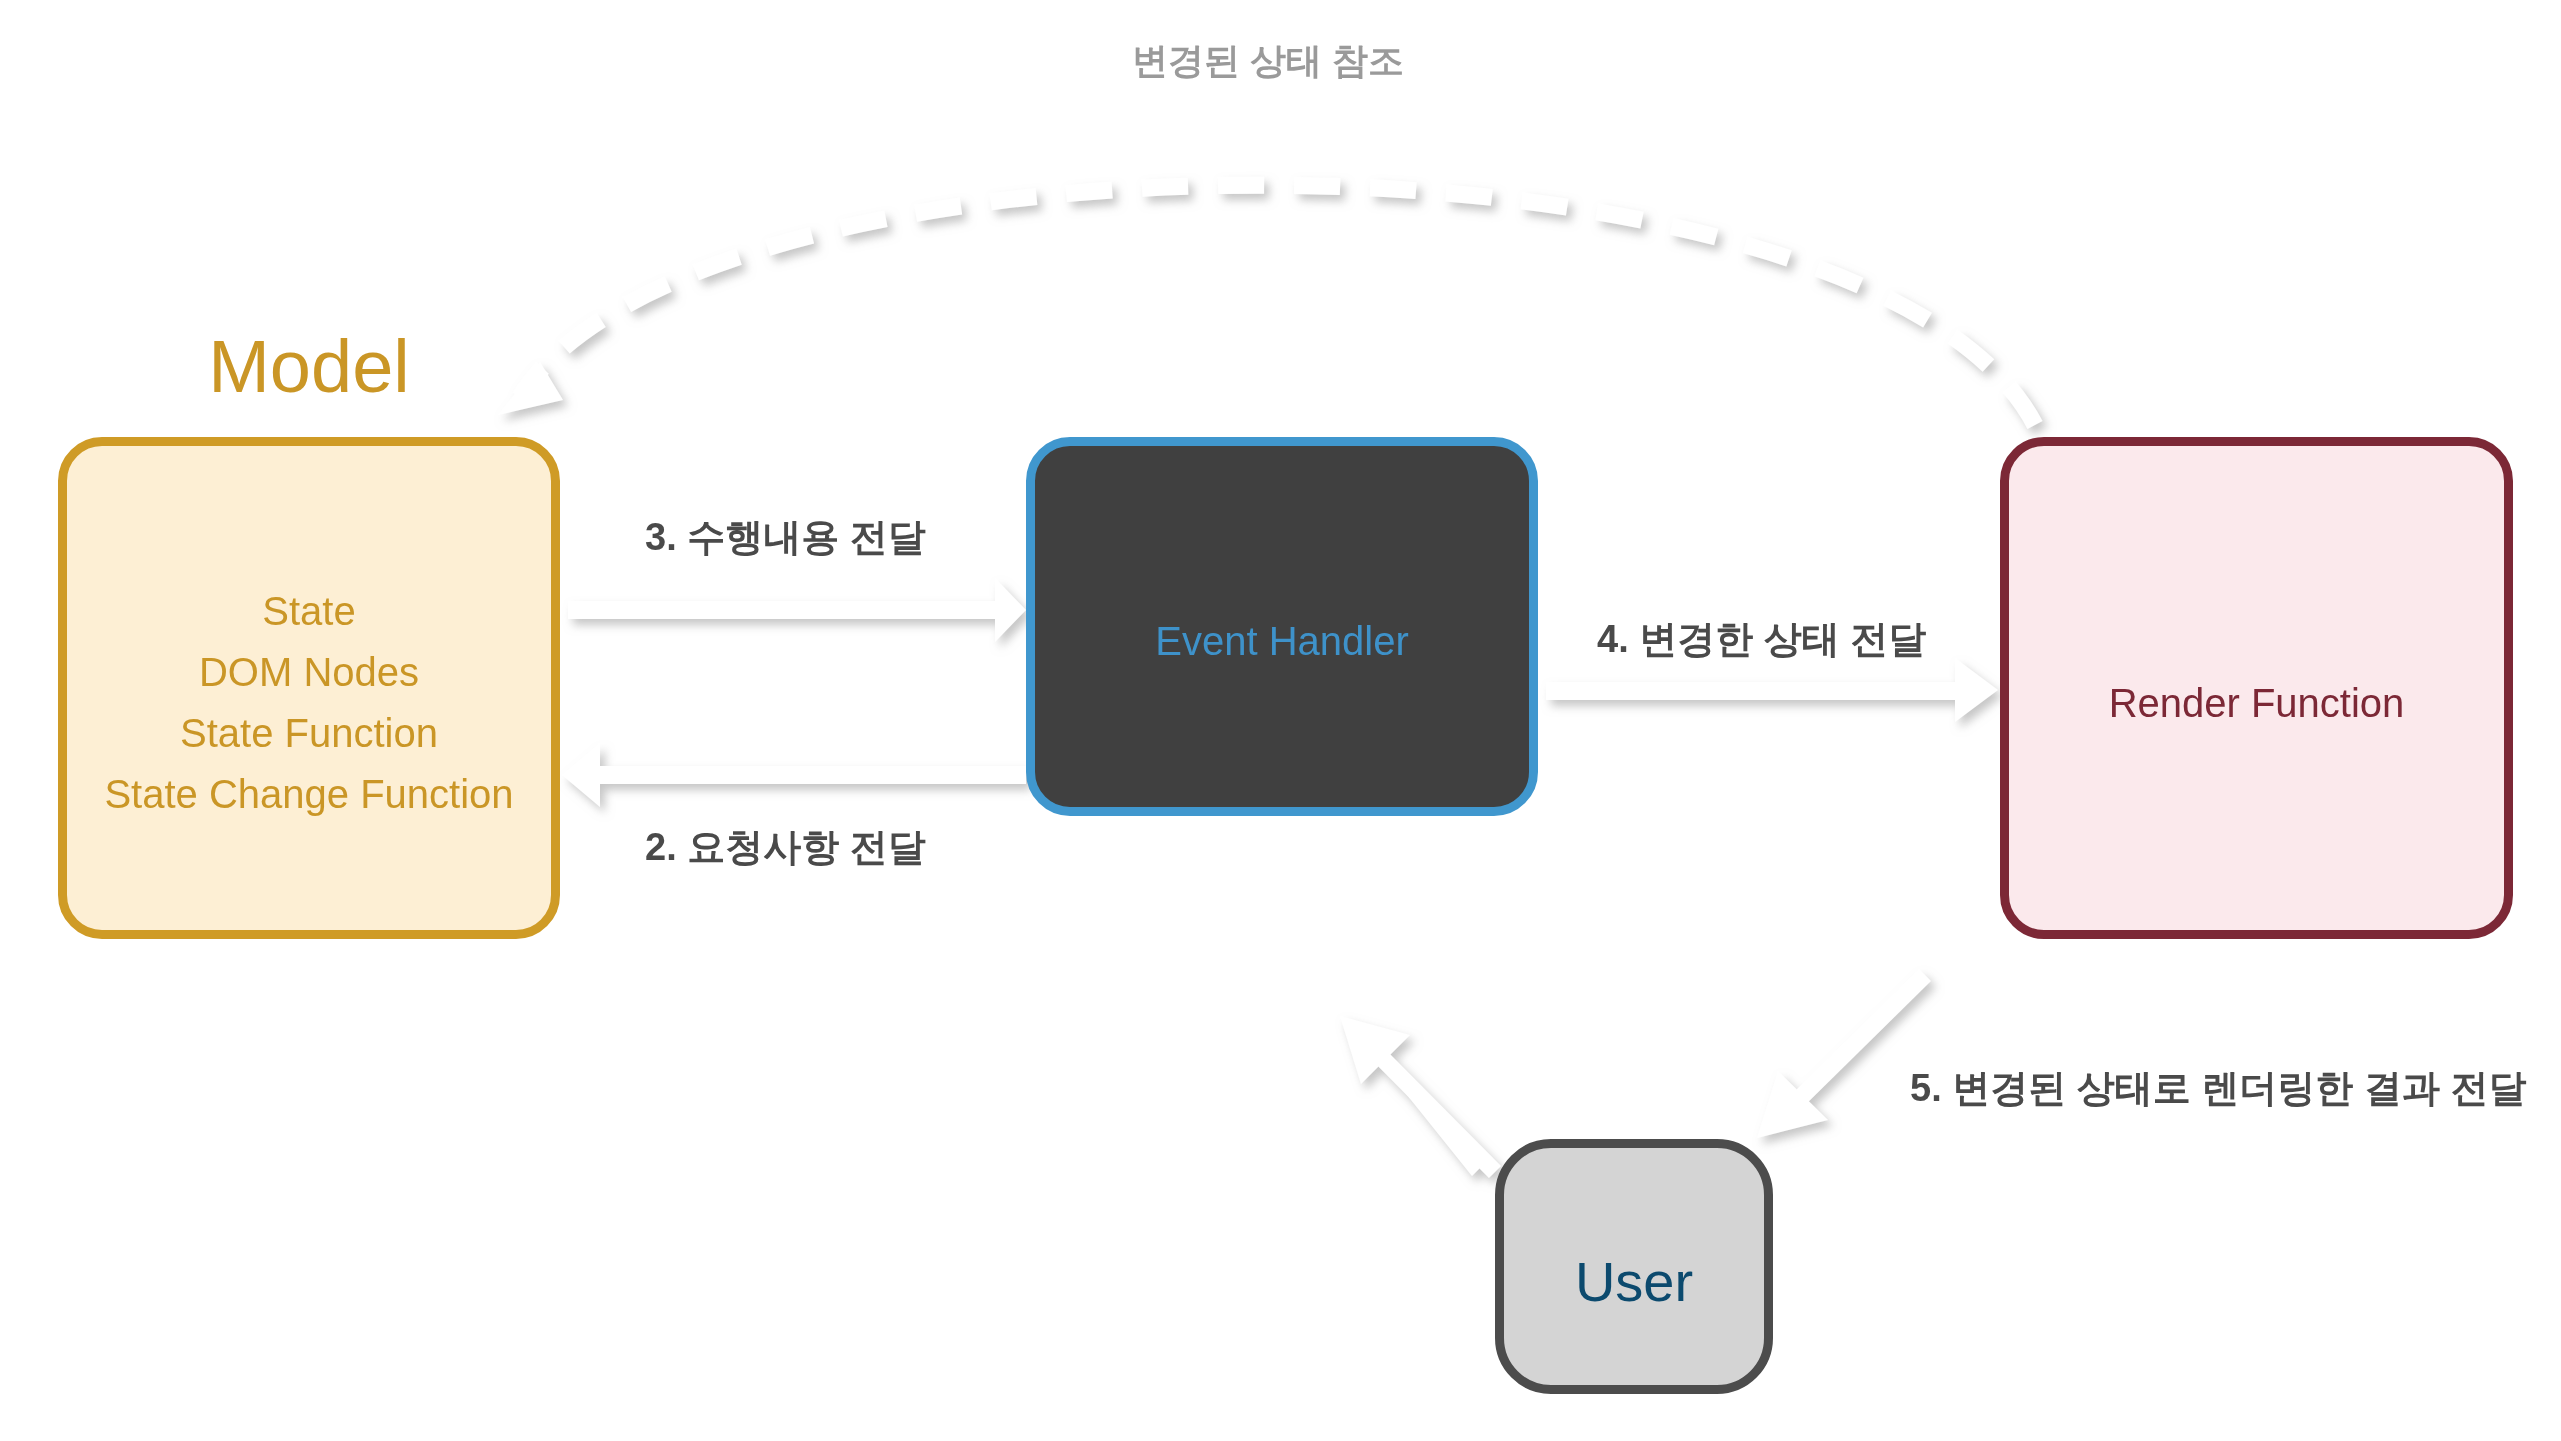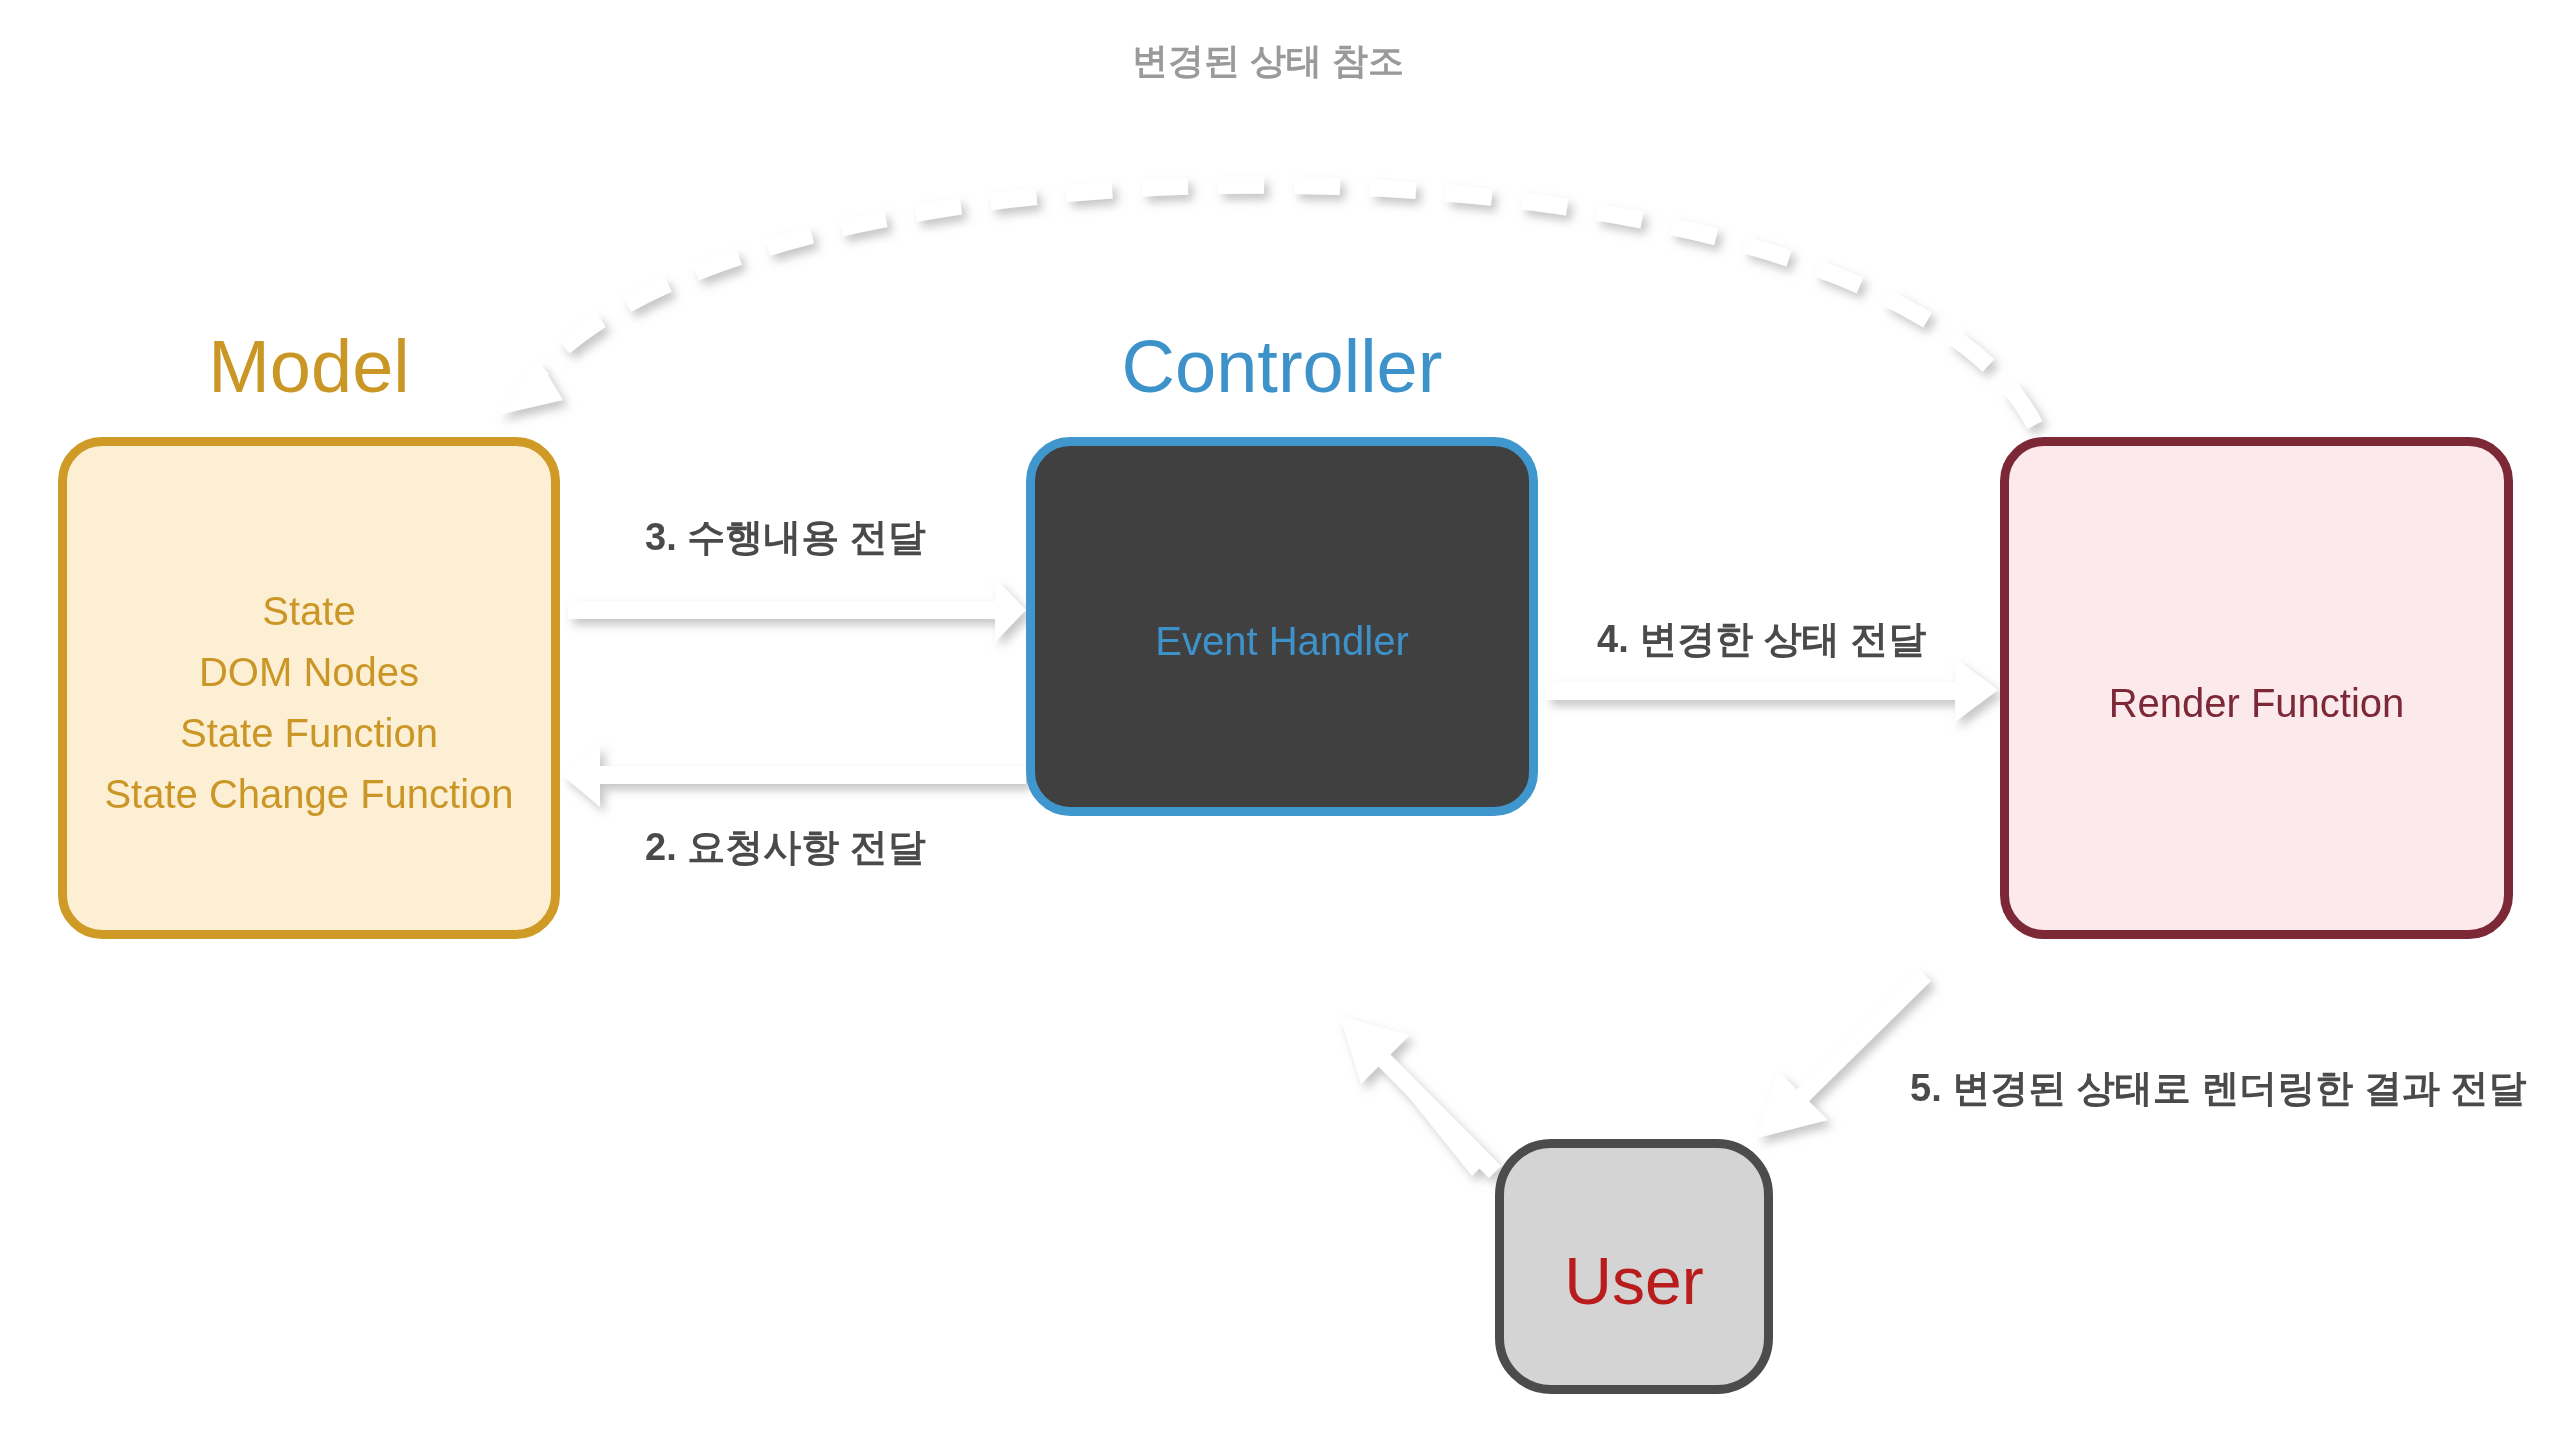--- a/index.html
+++ b/index.html
@@ -80,22 +80,22 @@
   .node-user {
     left: 1495px;
     top: 1139px;
     width: 278px;
     height: 255px;
     background: #d4d4d4;
     border: 9px solid #4c4c4c;
     border-radius: 56px;
   }
   .node-user .node-body-text {
-    color: #b91c1c;
-    font-size: 66px;
+    color: #0c4a6e;
+    font-size: 56px;
   }
 
   
   .node-title {
     position: absolute;
     font-size: 74px;
     font-weight: 400;
     line-height: 1;
     white-space: nowrap;
     text-align: center;
@@ -196,21 +196,20 @@
     </g>
 
     <g filter="url(#dropsh)">
       <polygon points="1757,1138 1828,1120 1778,1071" fill="#ffffff"></polygon>
       <line x1="1790" y1="1108" x2="1925" y2="975" stroke="#ffffff" stroke-width="17"></line>
     </g>
   </svg>
 
   <div class="node-title title-model">Model</div>
 
-  <div class="node-title title-controller">Controller</div>
 
 
   <div class="node node-model">
     <div class="node-body-text">State
 DOM Nodes
 State Function
 State Change Function</div>
   </div>
 
   <div class="node node-controller">

